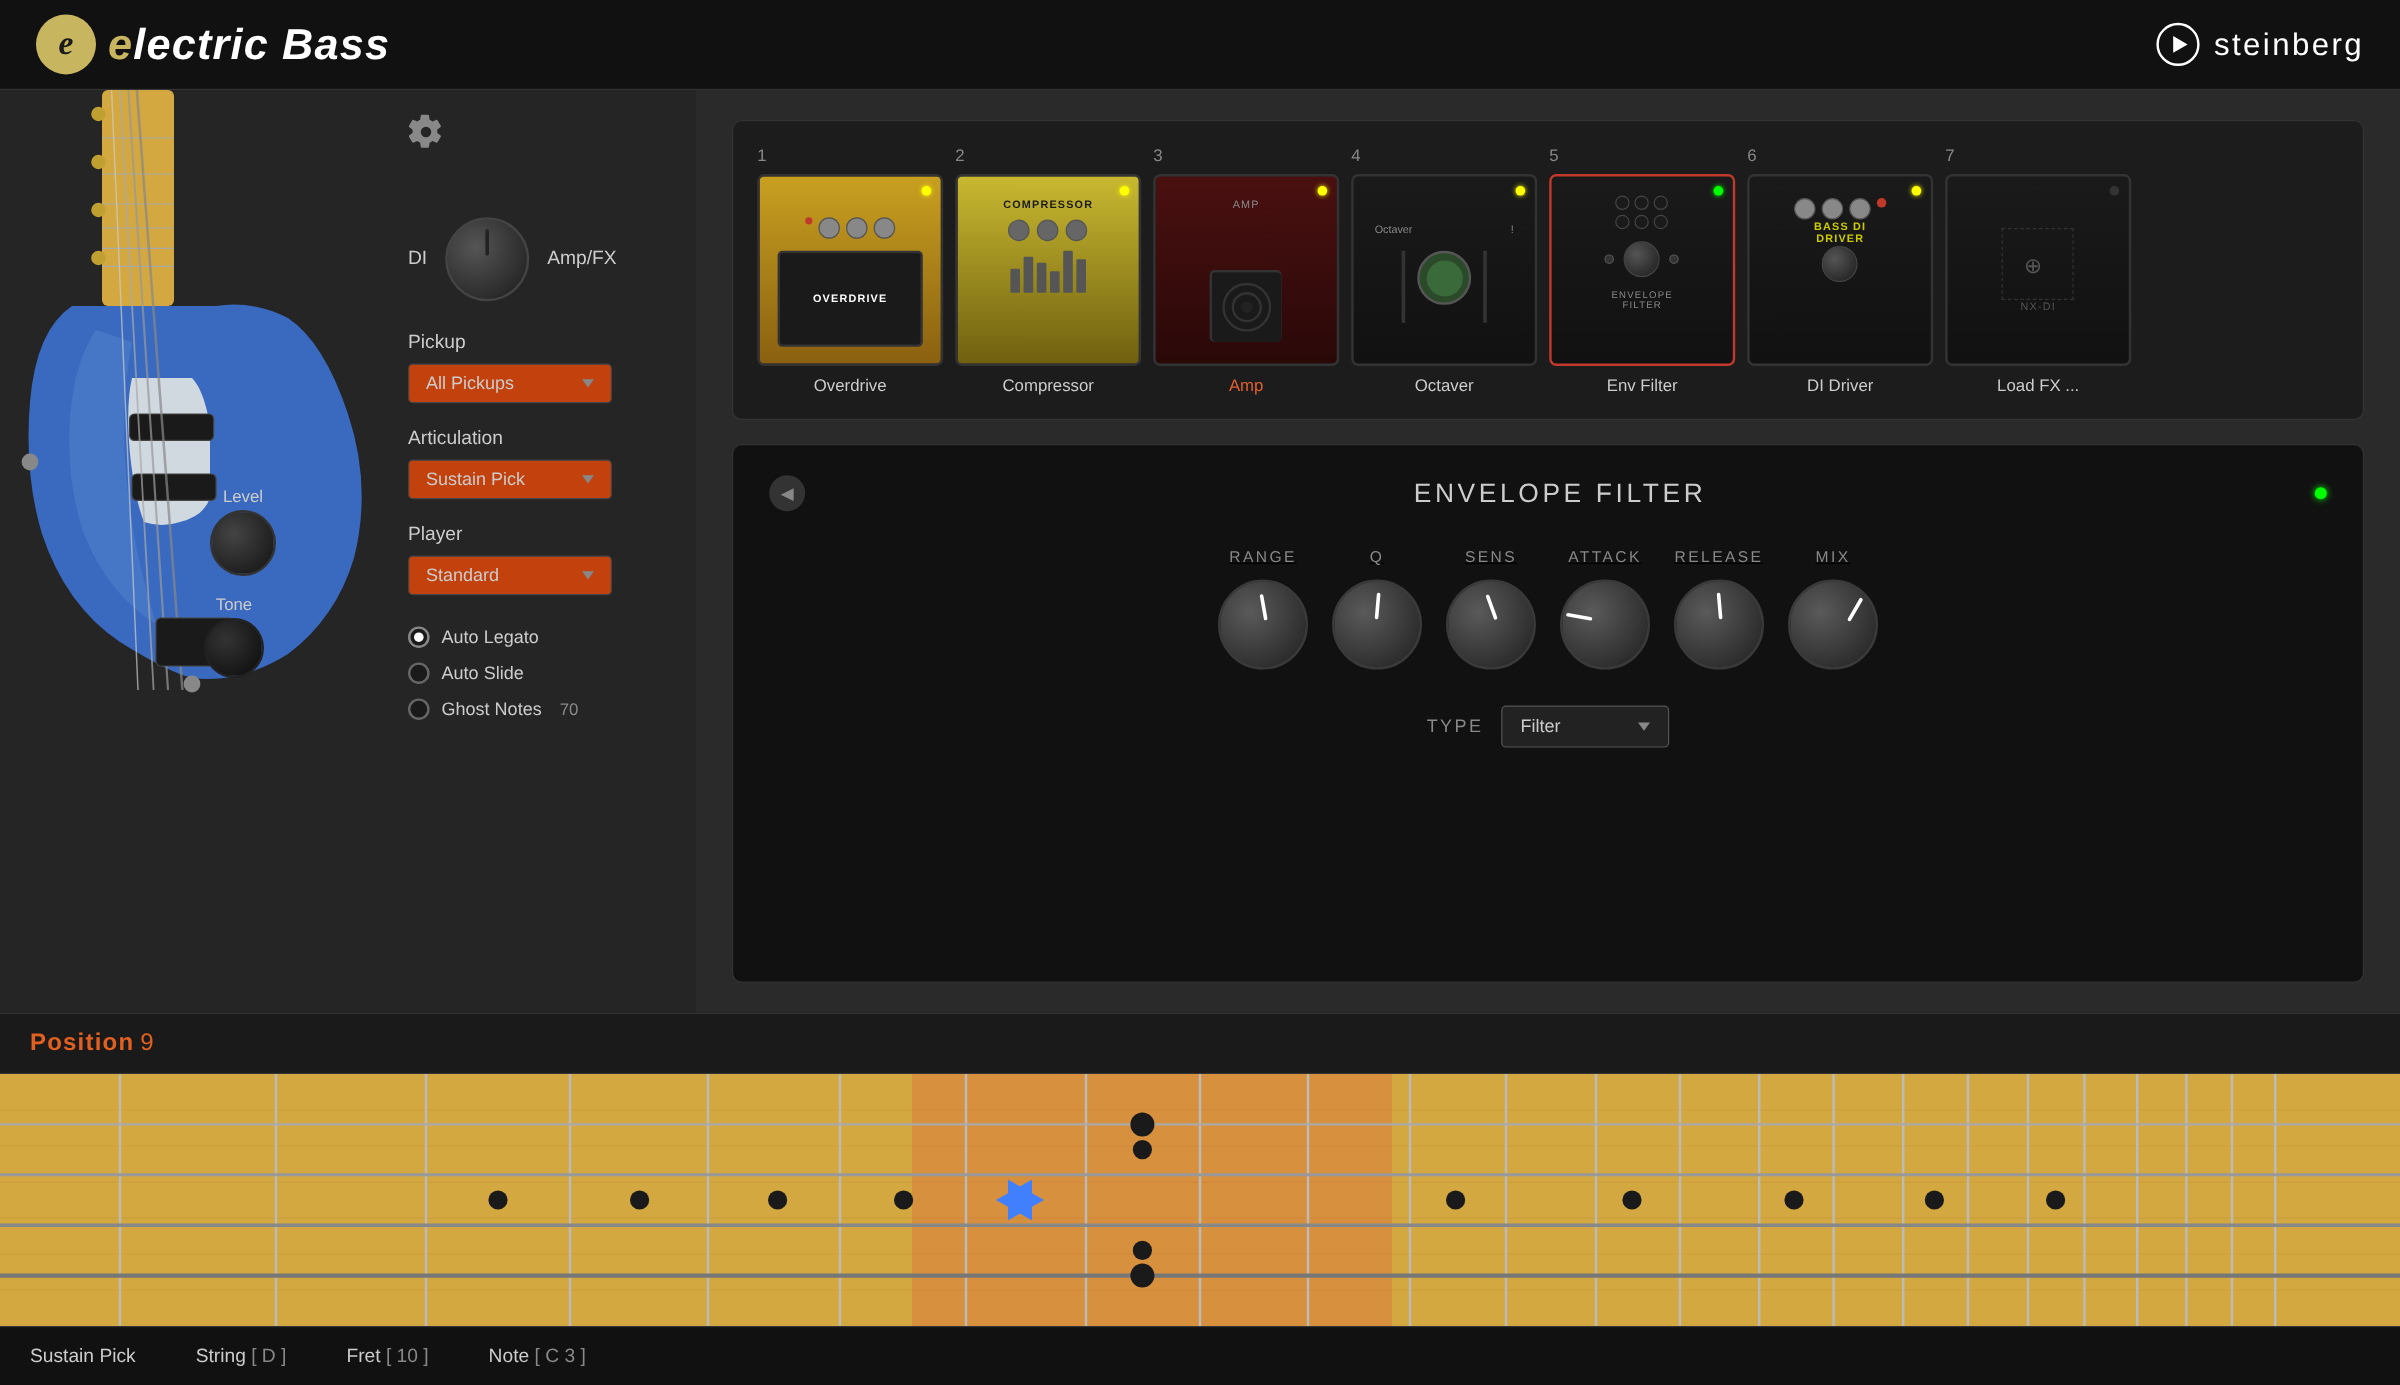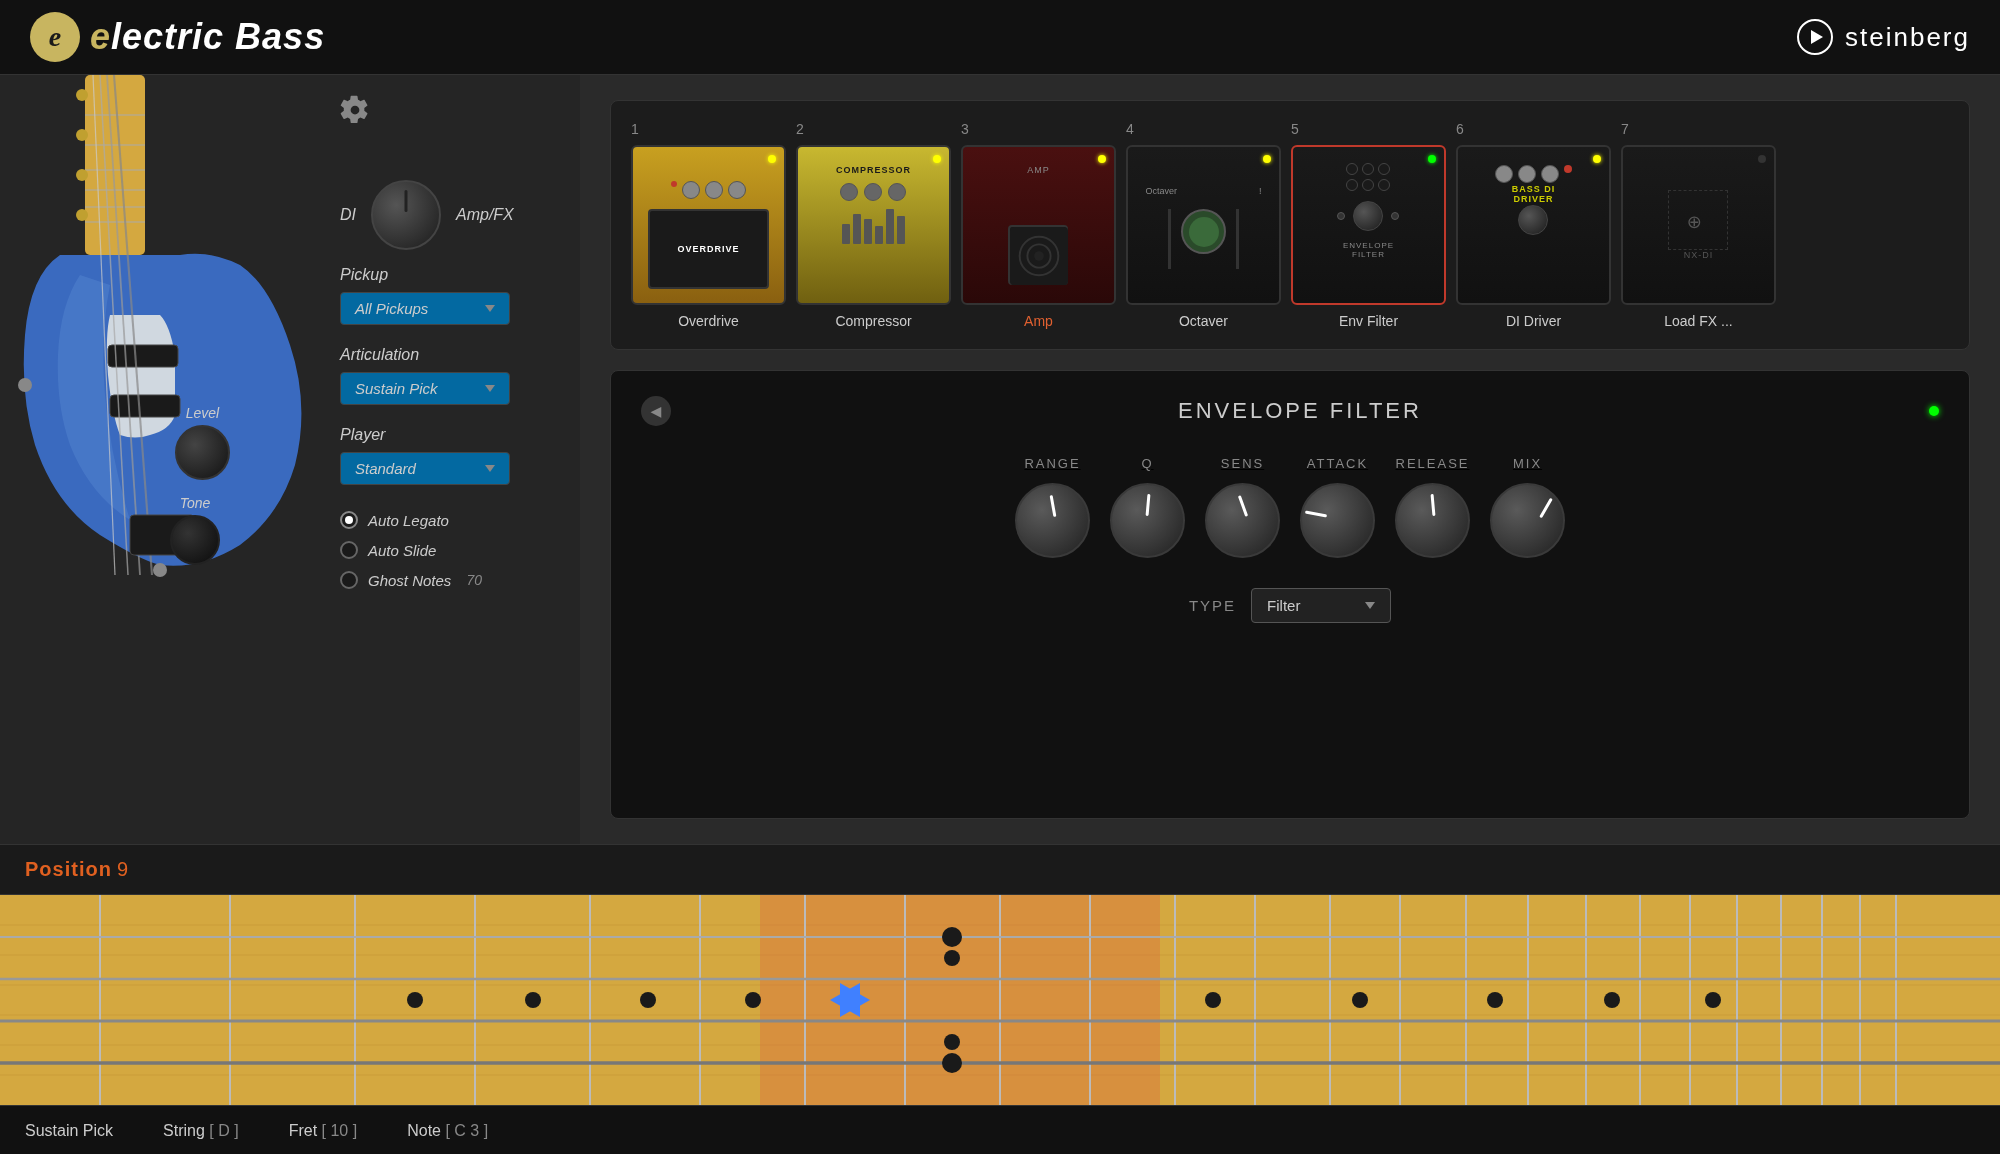--- a/index.html
+++ b/index.html
@@ -103,21 +103,20 @@
       flex: 1;
       background: #2a2a2a;
     }
 
     
     .guitar-panel {
       width: 580px;
       background: #252525;
       position: relative;
       overflow: hidden;
-      font-style: italic;
     }
 
     
     .controls-panel {
       position: absolute;
       right: 0;
       top: 0;
       width: 260px;
       padding: 20px 20px;
       display: flex;
@@ -155,30 +154,31 @@
       height: 22px;
       background: #222;
       border-radius: 2px;
       position: absolute;
       top: 8px;
       left: 50%;
       transform: translateX(-50%);
     }
 
     .pickup-section {
+      margin-top: 10px;
     }
 
     .section-label {
       color: #ccc;
       font-size: 16px;
       margin-bottom: 8px;
     }
 
     .dropdown-btn {
-      background: #0369a1;
+      background: #c2410c;
       border: 1px solid #444;
       color: #ccc;
       padding: 7px 14px;
       border-radius: 4px;
       display: flex;
       align-items: center;
       gap: 8px;
       cursor: pointer;
       font-size: 15px;
       width: 170px;

